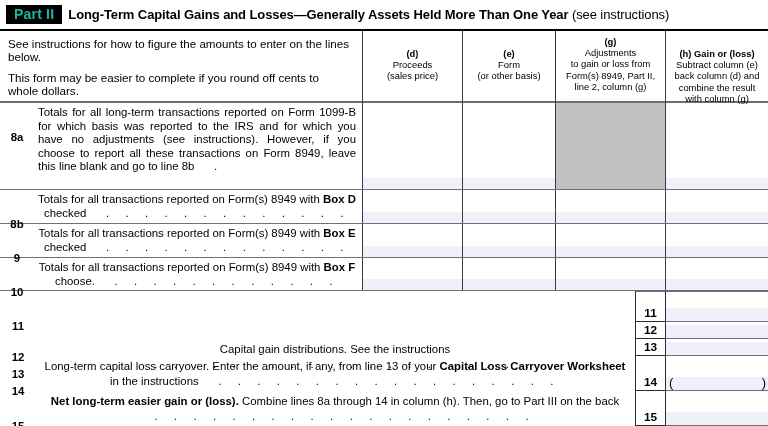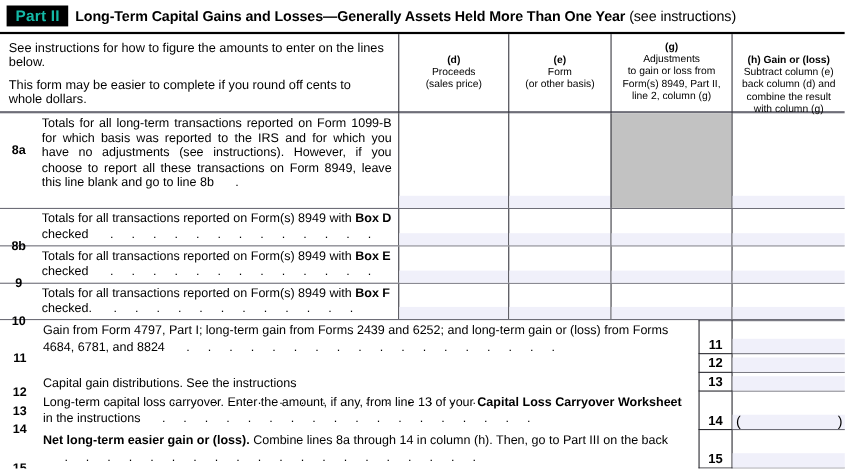--- a/index.html
+++ b/index.html
@@ -86,21 +86,21 @@
   }
   .lineno{
     position:absolute;left:6px;top:3px;
     font-weight:bold;font-size:11.4px;
     width:22px;text-align:center;margin-top:25px;
   }
   .ltext{
     display:block;margin-left:32px;
     text-align:justify;
   }
-  .ltext.nj{text-align:left;}
+  .ltext.nj{text-align:center;}
   .b{font-weight:bold;}
   .cell{
     position:absolute;top:0;height:100%;
     box-sizing:border-box;
     border-left:1px solid #3a3a42;
   }
   .cell .tint{
     position:absolute;left:0;right:0;bottom:0;height:11px;
     background:#f0f0fa;
   }
@@ -258,21 +258,21 @@
         <div class="cell g">
           <div class="tint"></div>
         </div>
         <div class="cell h">
           <div class="tint"></div>
         </div>
       </div>
       <div class="row" style="top: 155px; height: 33px;">
         <div class="label">
           <span class="lineno">10</span>
-          <span class="ltext nj"><span>Totals for all transactions reported on Form(s) 8949 with </span><span class="b">Box F</span><span> checked.</span><span class="dots">&nbsp;&nbsp;. . . . . . . . . . . .</span></span>
+          <span class="ltext nj"><span>Totals for all transactions reported on Form(s) 8949 with </span><span class="b">Box F</span><span> choose.</span><span class="dots">&nbsp;&nbsp;. . . . . . . . . . . .</span></span>
         </div>
         <div class="cell d">
           <div class="tint"></div>
         </div>
         <div class="cell e">
           <div class="tint"></div>
         </div>
         <div class="cell g">
           <div class="tint"></div>
         </div>
@@ -280,21 +280,20 @@
           <div class="tint"></div>
         </div>
       </div>
     </div>
 
   <div class="lower">
       <div class="topline"></div>
       <div class="lrow" style="top: 0px; height: 31px;">
         <div class="ltxt">
           <span class="lineno">11</span>
-          <span class="ltext nj"><span>Gain from Form 4797, Part I; long-term gain from Forms 2439 and 6252; and long-term gain or (loss) from Forms 4684, 6781, and 8824</span><span class="dots">&nbsp;&nbsp;. . . . . . . . . . . . . . . . . .</span></span>
         </div>
         <div class="numbox">
           <span>11</span>
         </div>
         <div class="entry">
           <div class="tint"></div>
         </div>
       </div>
       <div class="lrow" style="top: 31px; height: 17px;">
         <div class="ltxt">

